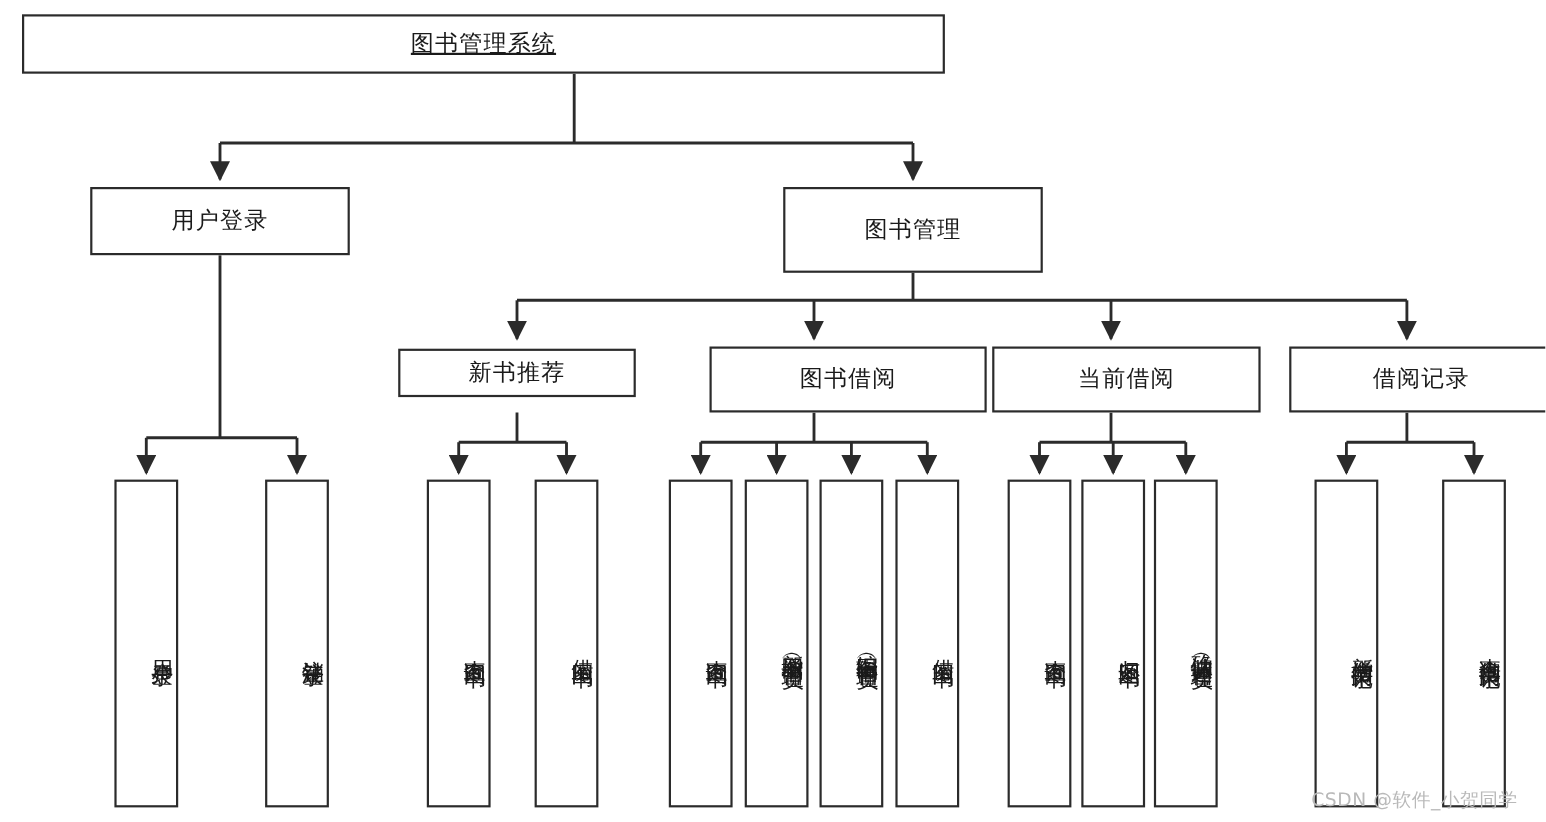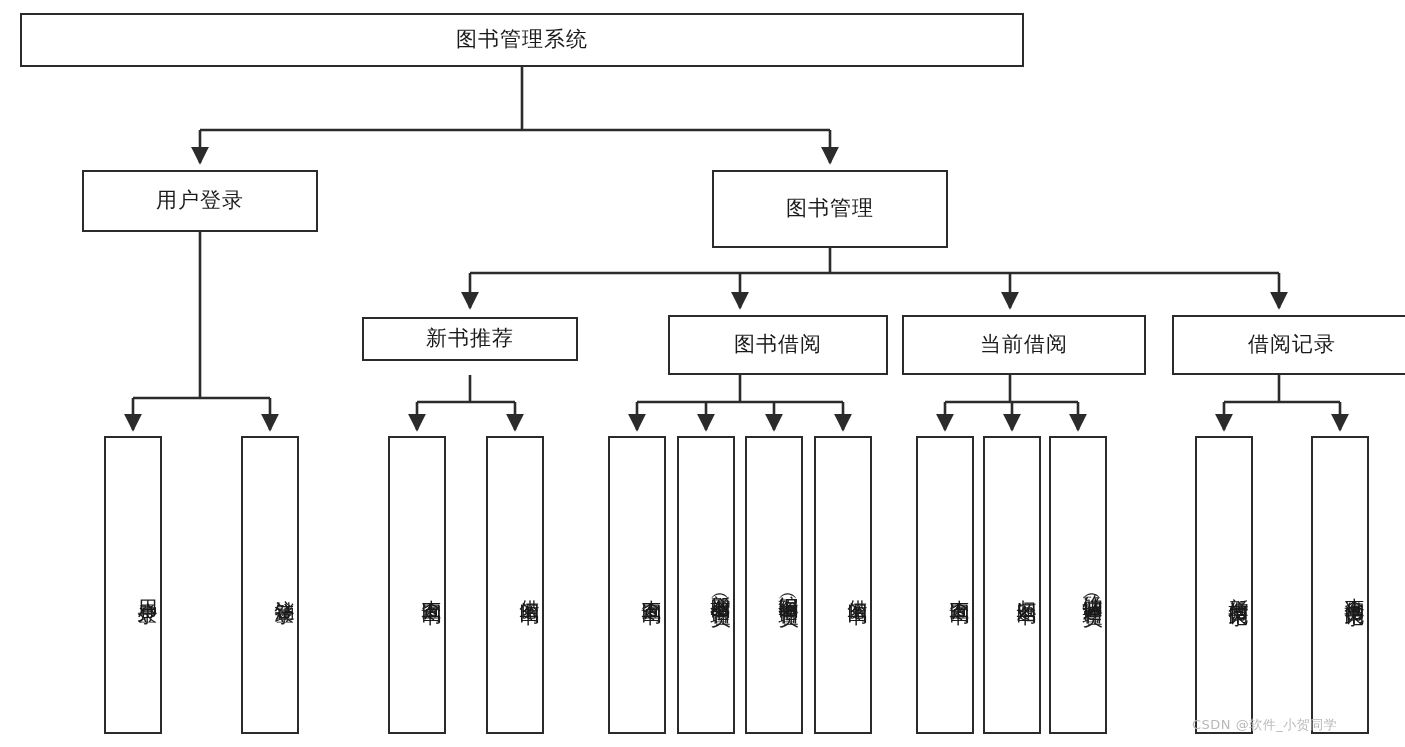--- a/index.html
+++ b/index.html
@@ -50,21 +50,21 @@
     justify-content: center;
     padding-top: 6px;
   }
   .node.vert .vtext {
     writing-mode: vertical-rl;
     text-orientation: upright;
     white-space: nowrap;
   }
   .watermark {
     position: absolute;
-    font-size: 13px;
+    font-size: 17px;
     color: #b9b9b9;
     letter-spacing: 0.5px;
     white-space: nowrap;
     user-select: none;
   }
 </style>
 </head>
 <body>
 
 <div id="canvas">
@@ -112,35 +112,35 @@
       <path d="M 1012 402 L 1012 430" marker-end="url(#arrow)"></path>
       <path d="M 1078 402 L 1078 430" marker-end="url(#arrow)"></path>
 
       <path d="M 1279 375 L 1279 402"></path>
       <path d="M 1224 402 L 1340 402"></path>
       <path d="M 1224 402 L 1224 430" marker-end="url(#arrow)"></path>
       <path d="M 1340 402 L 1340 430" marker-end="url(#arrow)"></path>
     </g>
   </svg>
 
-  <div class="node horiz" style="left:20px; top:13px; width:1004px; height:54px;">
+  <div class="node horiz" style="left:20px; top:13px; width:839px; height:54px;text-decoration:underline;">
     <span>图书管理系统</span>
   </div>
 
   <div class="node horiz" style="left:82px; top:170px; width:236px; height:62px;">
     <span>用户登录</span>
   </div>
   <div class="node horiz" style="left:712px; top:170px; width:236px; height:78px;">
     <span>图书管理</span>
   </div>
 
   <div class="node horiz" style="left:362px; top:317px; width:216px; height:44px;text-align:center;">
     <span>新书推荐</span>
   </div>
-  <div class="node horiz" style="left:668px; top:315px; width:220px; height:60px;">
+  <div class="node horiz" style="left:645px; top:315px; width:252px; height:60px;">
     <span>图书借阅</span>
   </div>
   <div class="node horiz" style="left:902px; top:315px; width:244px; height:60px;">
     <span>当前借阅</span>
   </div>
   <div class="node horiz" style="left:1172px; top:315px; width:240px; height:60px;">
     <span>借阅记录</span>
   </div>
 
   <div class="node vert" style="left:104px; top:436px; width:58px; height:298px;">

